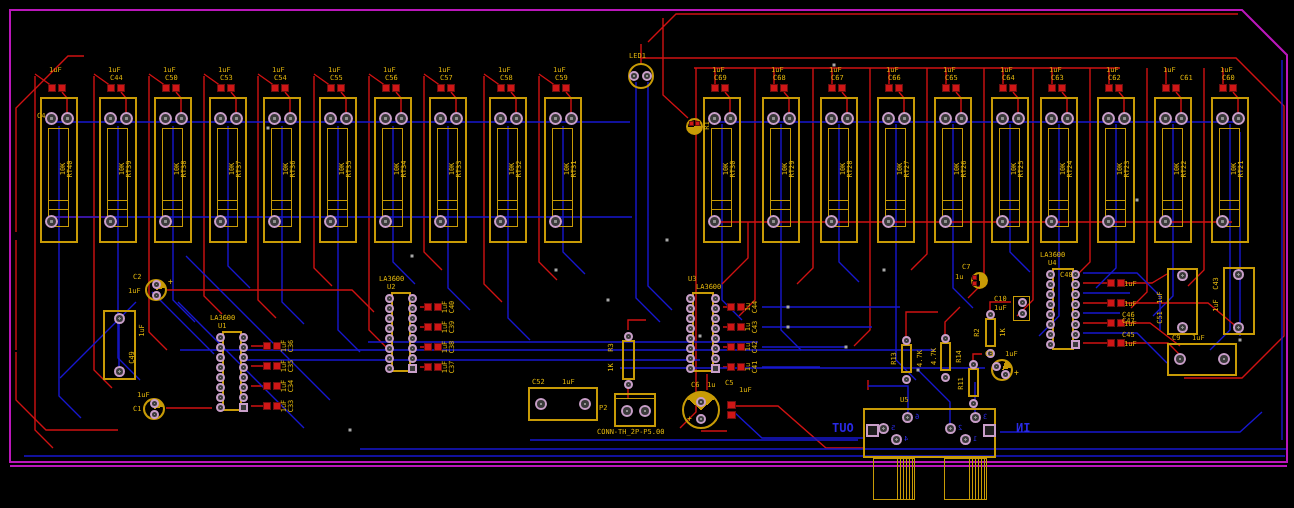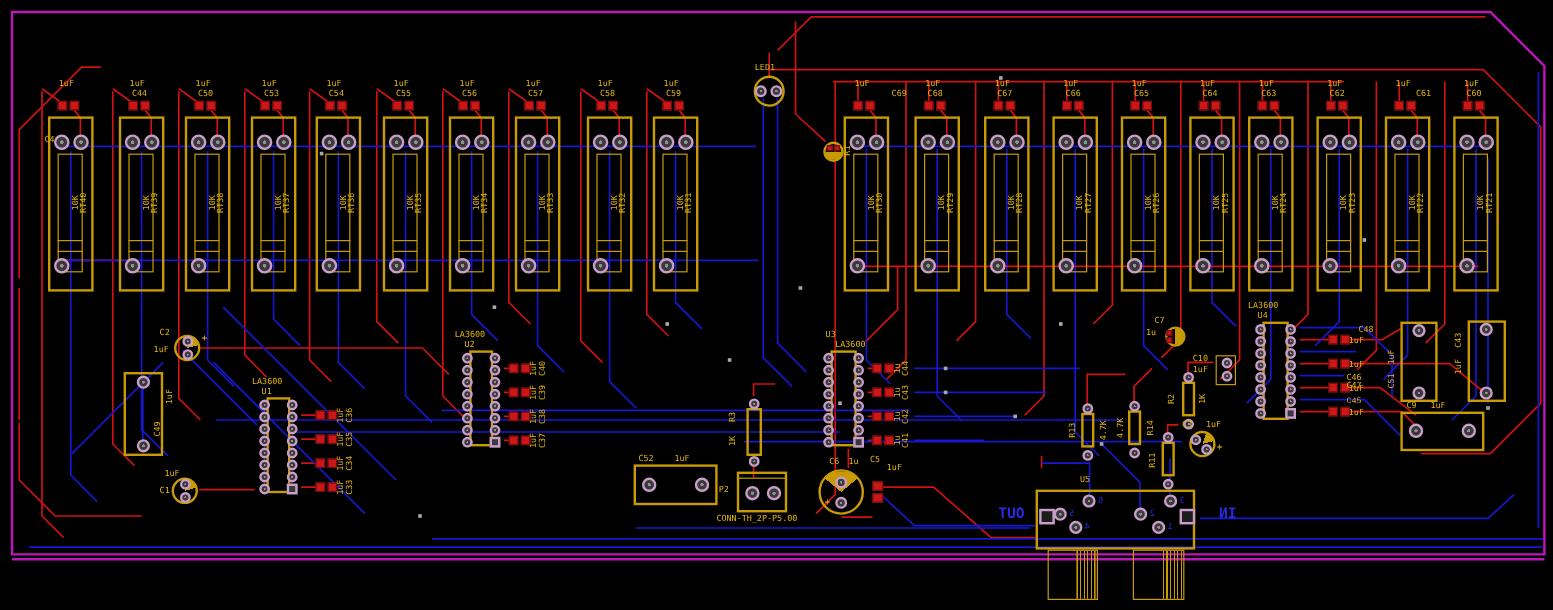--- a/index.html
+++ b/index.html
@@ -487,21 +487,21 @@
         <div class="sline" style="left: 8px; top: 112px; width: 21px; height: 1px;"></div>
         <div class="pad" style="left: 5px; top: 118px; width: 13px; height: 13px;"></div>
         <div class="rl" style="left: 9px; top: 64px; width: 36px; height: 16px;">
           <span>10K</span>
           <span>RT30</span>
         </div>
       </div>
       <div class="spad" style="left: 711px; top: 84px; width: 8px; height: 8px;"></div>
       <div class="spad" style="left: 721px; top: 84px; width: 8px; height: 8px;"></div>
       <div class="lbl" style="left: 712px; top: 66px;">1uF</div>
-      <div class="lbl" style="left: 714px; top: 74px; padding-left: 29px;">C69</div>
+      <div class="lbl" style="left: 714px; top: 74px;">C69</div>
       <div class="cmp" style="left: 762px; top: 97px; width: 38px; height: 146px;">
         <div class="sbox" style="left: 0px; top: 0px; width: 38px; height: 146px;"></div>
         <div class="pad" style="left: 5px; top: 15px; width: 13px; height: 13px;"></div>
         <div class="pad" style="left: 21px; top: 15px; width: 13px; height: 13px;"></div>
         <div class="sbox1" style="left: 8px; top: 31px; width: 21px; height: 99px;"></div>
         <div class="sline" style="left: 8px; top: 103px; width: 21px; height: 1px;"></div>
         <div class="sline" style="left: 8px; top: 112px; width: 21px; height: 1px;"></div>
         <div class="pad" style="left: 5px; top: 118px; width: 13px; height: 13px;"></div>
         <div class="rl" style="left: 9px; top: 64px; width: 36px; height: 16px;">
           <span>10K</span>
@@ -799,28 +799,28 @@
         <div class="pad" style="left: 27px; top: 56px; width: 9px; height: 9px;"></div>
         <div class="pad" style="left: 2px; top: 66px; width: 9px; height: 9px;"></div>
         <div class="pad" style="left: 27px; top: 66px; width: 9px; height: 9px;"></div>
         <div class="pad" style="left: 2px; top: 76px; width: 9px; height: 9px;"></div>
         <div class="sqpadr" style="left: 27px; top: 76px; width: 9px; height: 9px;"></div>
       </div>
       <div class="lbl" style="left: 1040px; top: 251px;">LA3600</div>
       <div class="lbl" style="left: 1048px; top: 259px;">U4</div>
       <div class="spad" style="left: 1107px; top: 279px; width: 8px; height: 8px;"></div>
       <div class="spad" style="left: 1117px; top: 279px; width: 8px; height: 8px;"></div>
-      <div class="lbl" style="left: 1132px; top: 271px;">C48</div>
+      <div class="lbl" style="left: 1060px; top: 271px;">C48</div>
       <div class="lbl" style="left: 1124px; top: 280px;">1uF</div>
       <div class="spad" style="left: 1107px; top: 299px; width: 8px; height: 8px;"></div>
       <div class="spad" style="left: 1117px; top: 299px; width: 8px; height: 8px;"></div>
       <div class="lbl" style="left: 1122px; top: 291px; margin-top: 26px;">C47</div>
       <div class="lbl" style="left: 1124px; top: 300px;">1uF</div>
       <div class="spad" style="left: 1107px; top: 319px; width: 8px; height: 8px;"></div>
       <div class="spad" style="left: 1117px; top: 319px; width: 8px; height: 8px;"></div>
       <div class="lbl" style="left: 1122px; top: 311px;">C46</div>
       <div class="lbl" style="left: 1124px; top: 320px;">1uF</div>
       <div class="spad" style="left: 1107px; top: 339px; width: 8px; height: 8px;"></div>
       <div class="spad" style="left: 1117px; top: 339px; width: 8px; height: 8px;"></div>
-      <div class="lbl" style="left: 1122px; top: 331px; font-family: Liberation Mono, monospace;">C45</div>
+      <div class="lbl" style="left: 1122px; top: 331px;">C45</div>
       <div class="lbl" style="left: 1124px; top: 340px;">1uF</div>
     </div>
 </div>
 
 </body></html>

